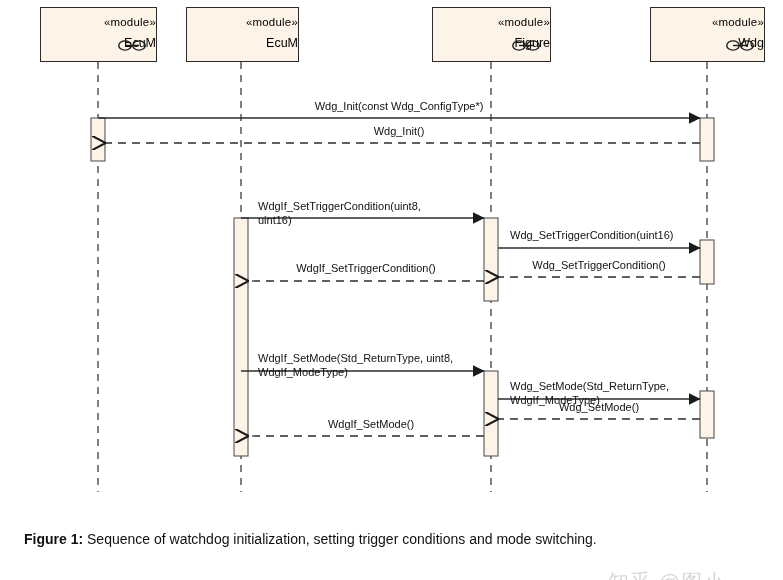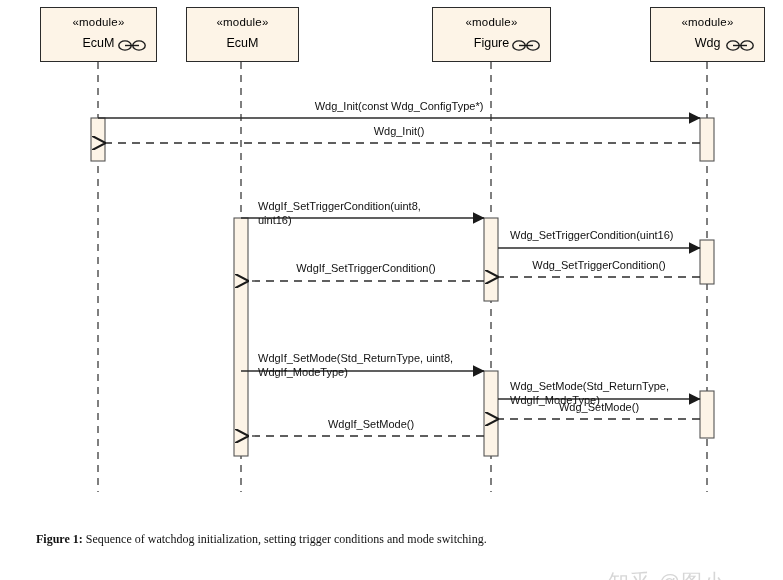--- a/index.html
+++ b/index.html
@@ -29,21 +29,21 @@
     left: 0;
     top: 0;
   }
 
   
   .lifeline-head {
     position: absolute;
     box-sizing: border-box;
     background: #fdf4e7;
     border: 1.3px solid #2b2b2b;
-    text-align: center;
+    text-align: right;
     overflow: hidden;
   }
   .head-stereotype {
     display: block;
     font-size: 11.5px;
     line-height: 13px;
     margin-top: 8px;
     letter-spacing: 0.2px;
     white-space: nowrap;
   }
@@ -58,27 +58,26 @@
     position: absolute;
     right: 9px;
     bottom: 9px;
     width: 30px;
     height: 13px;
   }
 
   
   #caption {
     position: absolute;
-    left: 36px;
+    left: 24px;
     top: 528px;
     width: 740px;
-    font-size: 12px;
+    font-size: 14px;
     line-height: 22px;
     color: #111111;
-    font-family: Liberation Serif, serif;
   }
   #caption .cap-label {
     font-weight: bold;
   }
 
   
   #watermark {
     position: absolute;
     left: 608px;
     top: 524px;

